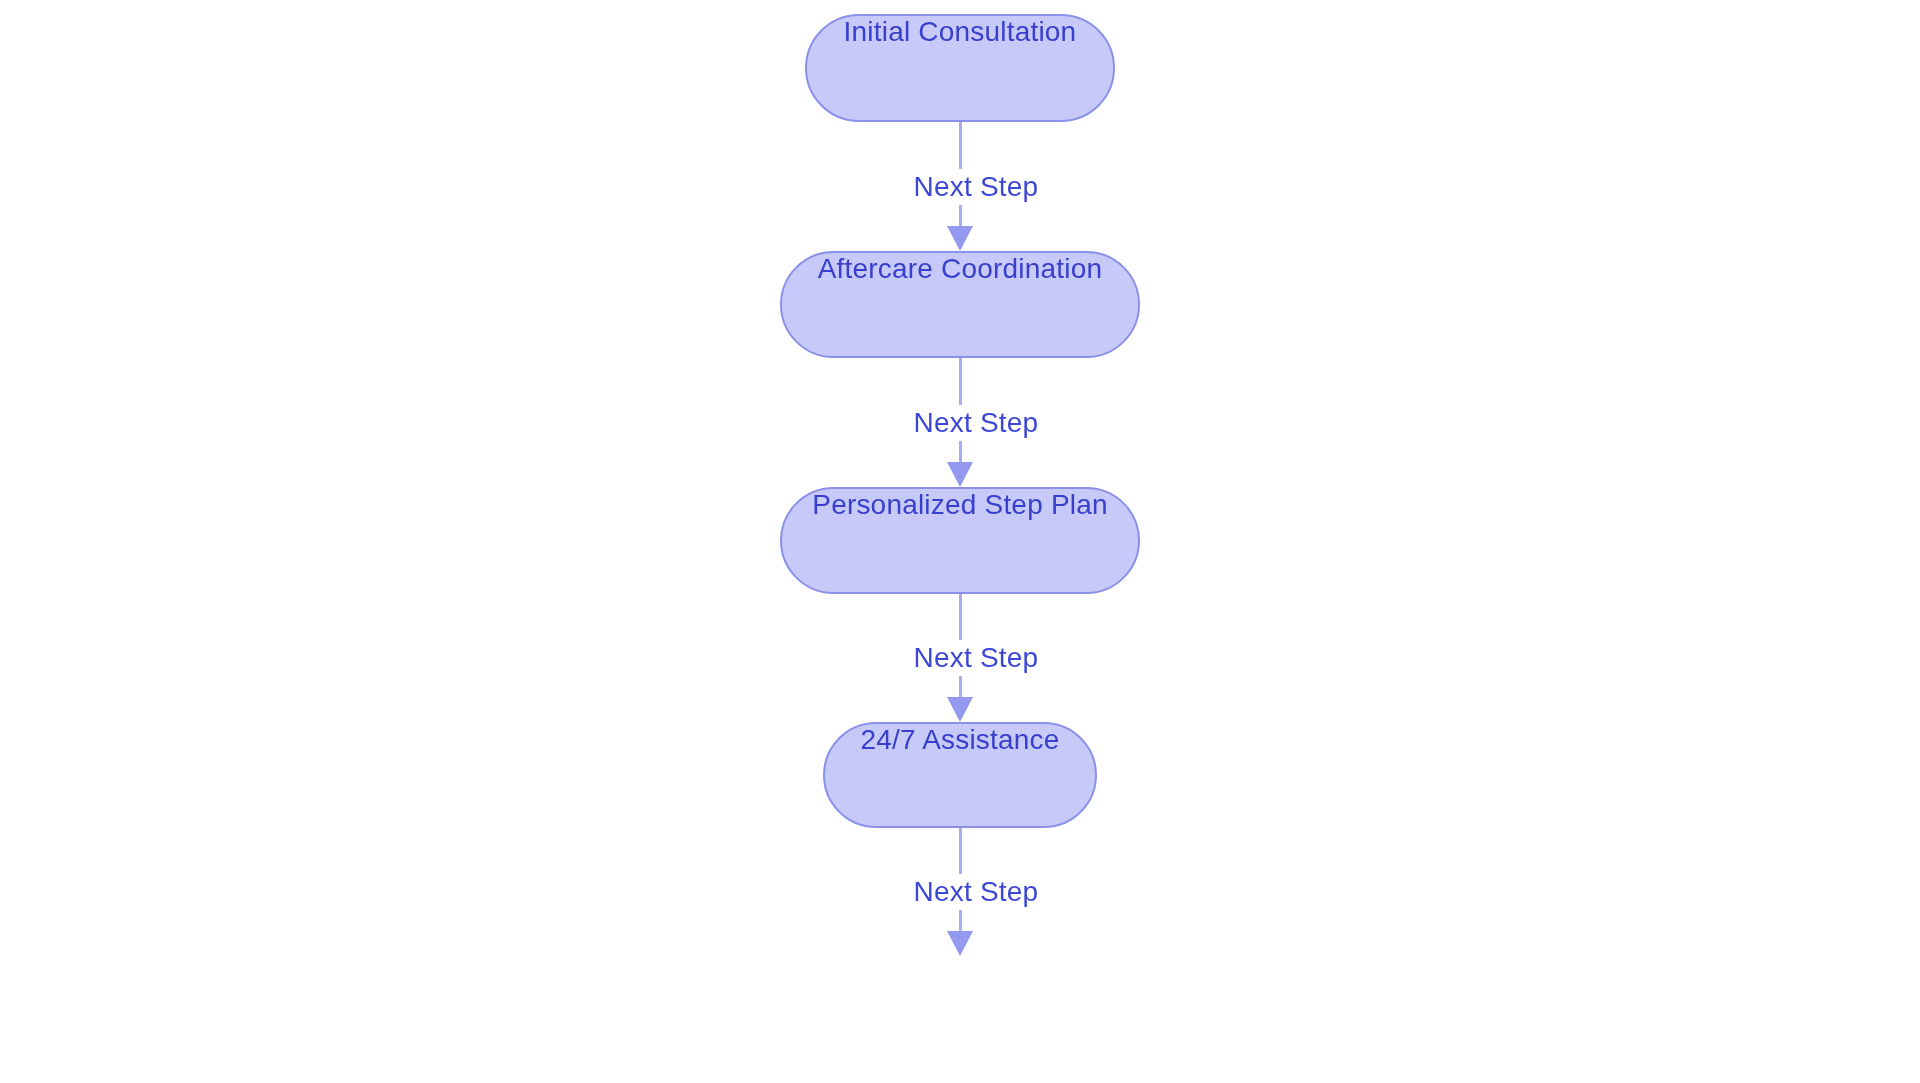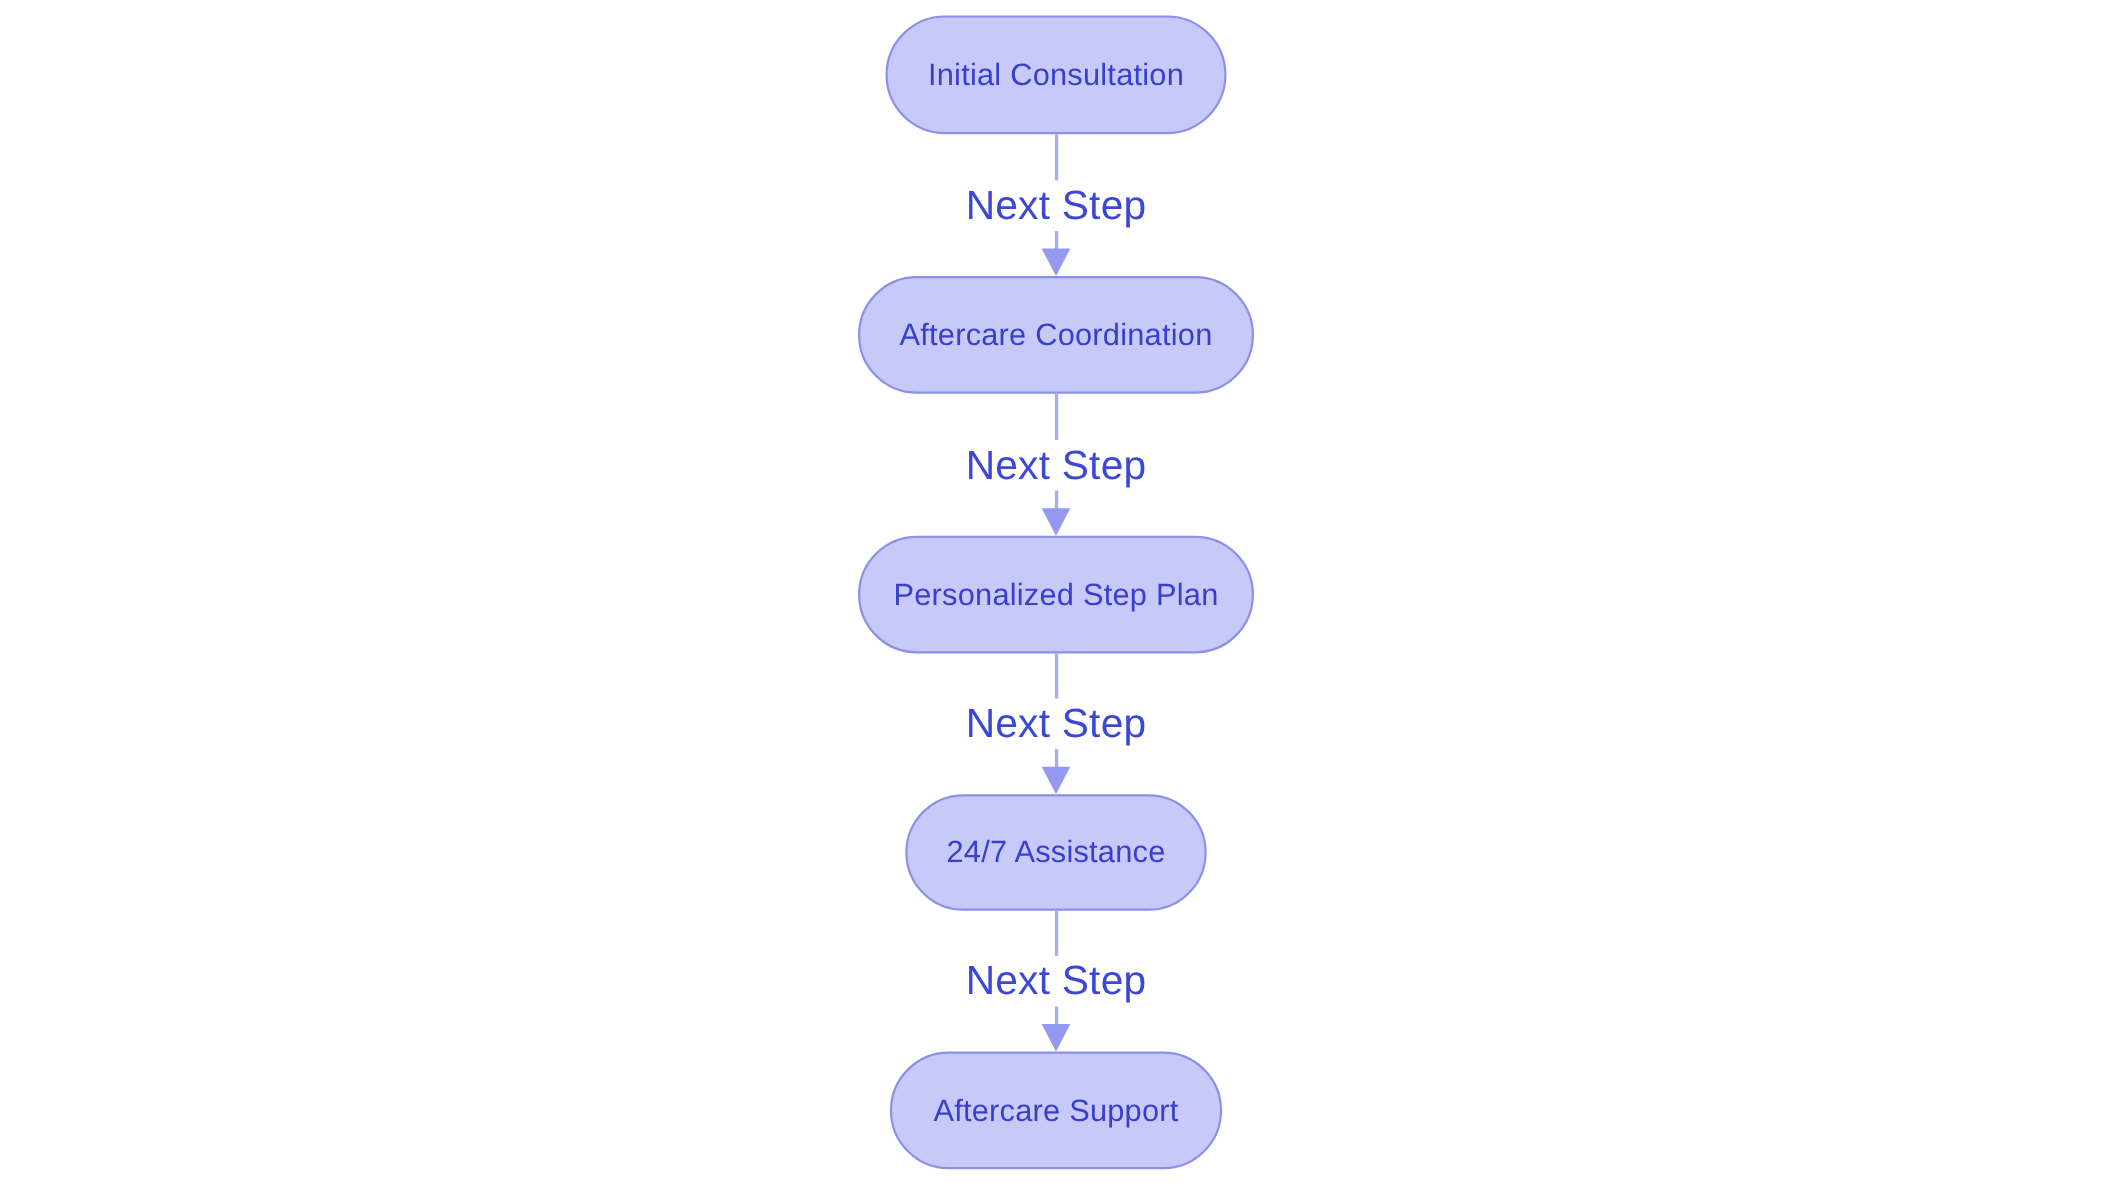--- a/index.html
+++ b/index.html
@@ -16,21 +16,20 @@
     overflow: hidden;
   }
   
   .node {
     position: absolute;
     box-sizing: border-box;
     background: var(--node_fill, #c7c9f8);
     border: 2px solid var(--node_border, #8b90e8);
     border-radius: 56px;
     display: flex;
-    align-items: center;
     justify-content: center;
     font-size: 28px;
     letter-spacing: 0.2px;
     color: var(--node_text, #373fcc);
   }
   .node .node-label { white-space: nowrap; }
   .n1 { left: 805px; top: 14px;  width: 310px; height: 108px; }
   .n2 { left: 780px; top: 251px; width: 360px; height: 107px; }
   .n3 { left: 780px; top: 487px; width: 360px; height: 107px; }
   .n4 { left: 823px; top: 722px; width: 274px; height: 106px; }
@@ -59,25 +58,25 @@
     left: -13.5px;
     width: 0;
     height: 0;
     border-left: 13.5px solid transparent;
     border-right: 13.5px solid transparent;
     border-top: 25px solid var(--arrowhead, #9399ee);
   }
   .edge-label {
     position: absolute;
     top: 50%;
-    left: 0;
+    left: 16px;
     transform: translate(-50%, -50%);
     background: var(--background, #ffffff);
     padding: 2px 9px;
-    font-size: 37px;
+    font-size: 28px;
     letter-spacing: 0.2px;
     color: var(--edge_label_text, #3d47d6);
     white-space: nowrap;
   }
 </style>
 </head>
 <body>
 
 <div class="canvas">
 
@@ -114,17 +113,14 @@
   <div class="node n4">
     <span class="node-label">24/7 Assistance</span>
   </div>
 
   <div class="connector c4">
     <div class="edge-line"></div>
     <div class="arrowhead"></div>
     <span class="edge-label">Next Step</span>
   </div>
 
-  <div class="node n5">
-    <span class="node-label">Aftercare Support</span>
-  </div>
 
 </div>
 
 </body></html>

